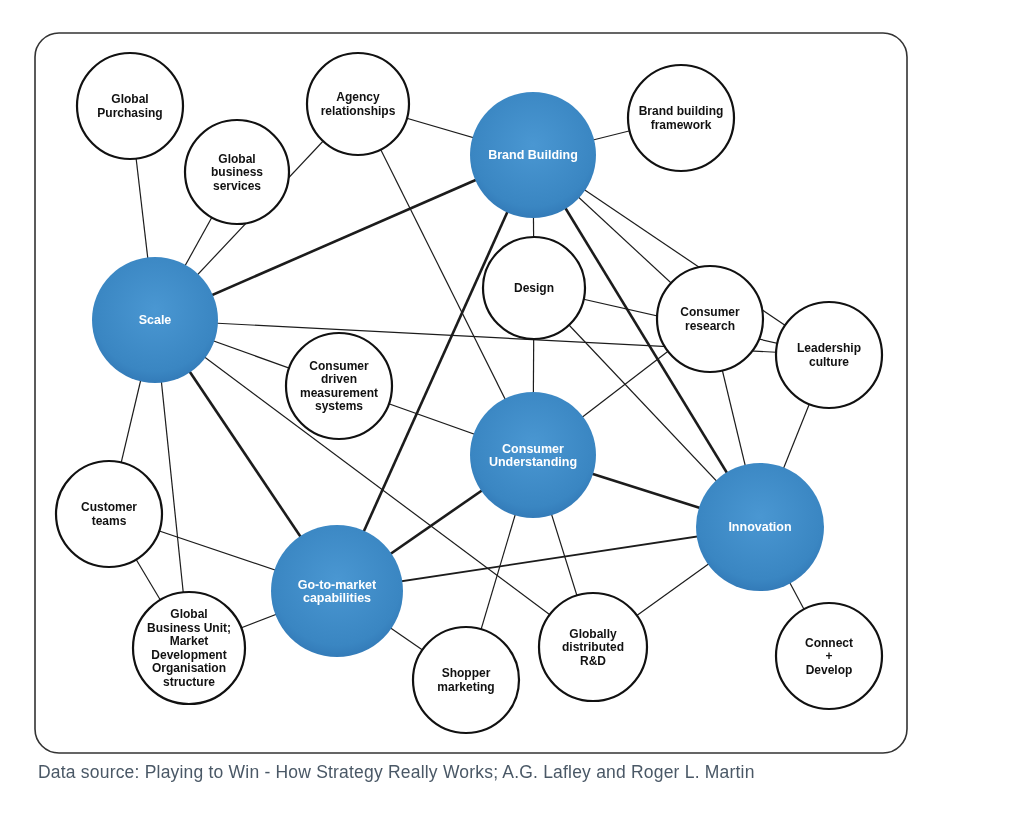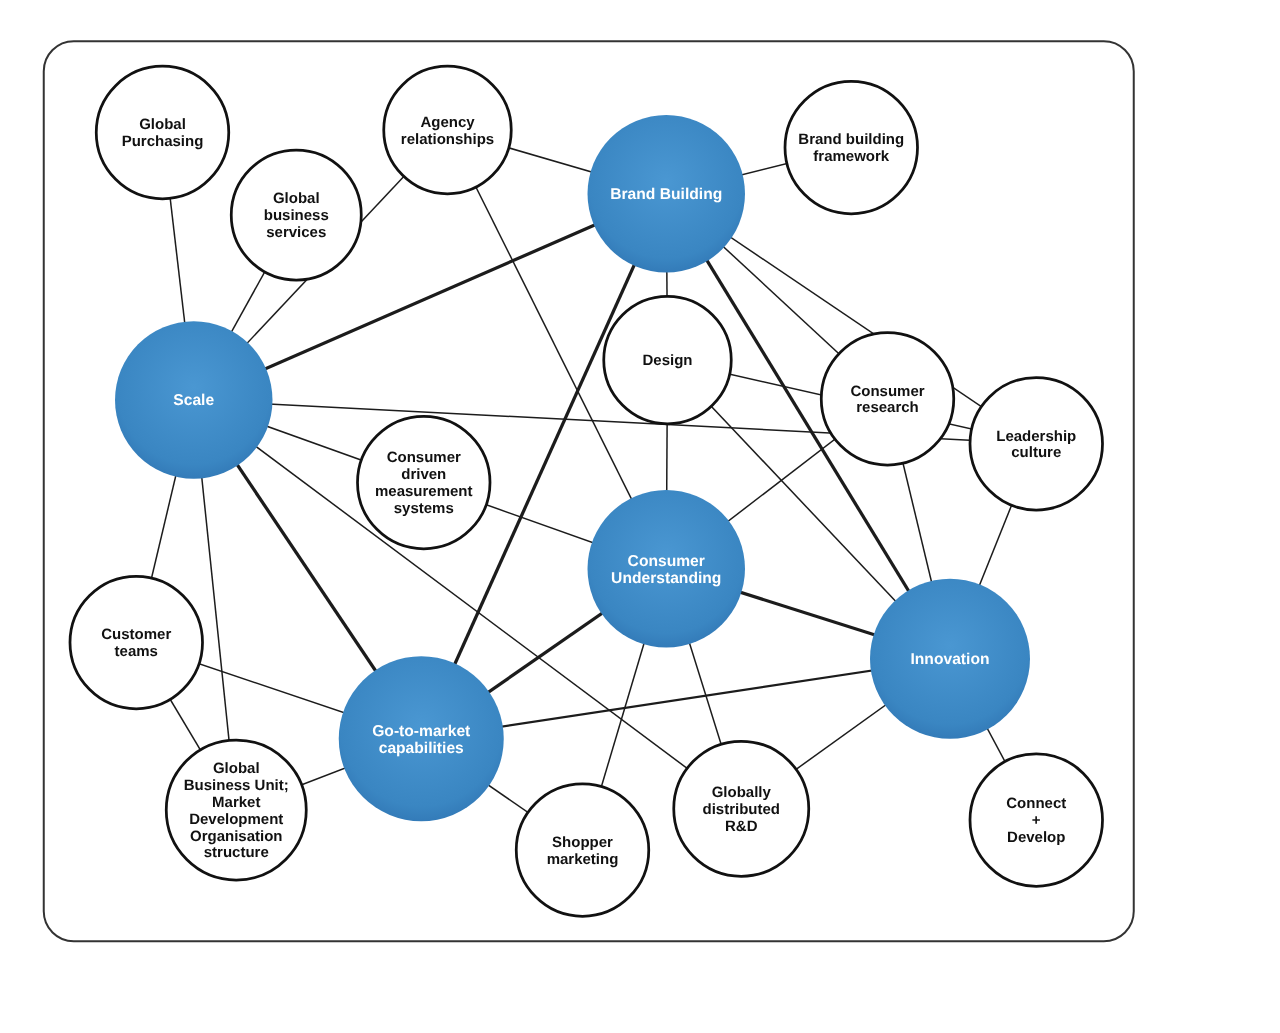--- a/index.html
+++ b/index.html
@@ -125,13 +125,14 @@
       </g>
       <g>
         <circle cx="593" cy="647" r="54" fill="#ffffff" stroke="#111111" stroke-width="2.2"></circle>
         <text x="593" y="647" class="node-label" fill="#111111" font-size="12"><tspan x="593" y="637.7">Globally</tspan><tspan x="593" y="651.2">distributed</tspan><tspan x="593" y="664.7">R&amp;D</tspan></text>
       </g>
       <g>
         <circle cx="829" cy="656" r="53" fill="#ffffff" stroke="#111111" stroke-width="2.2"></circle>
         <text x="829" y="656" class="node-label" fill="#111111" font-size="12"><tspan x="829" y="646.7">Connect</tspan><tspan x="829" y="660.2">+</tspan><tspan x="829" y="673.7">Develop</tspan></text>
       </g>
     </svg>
+  <div class="caption">Data source: Playing to Win - How Strategy Really Works; A.G. Lafley and Roger L. Martin</div>
 </div>
 
 </body></html>

